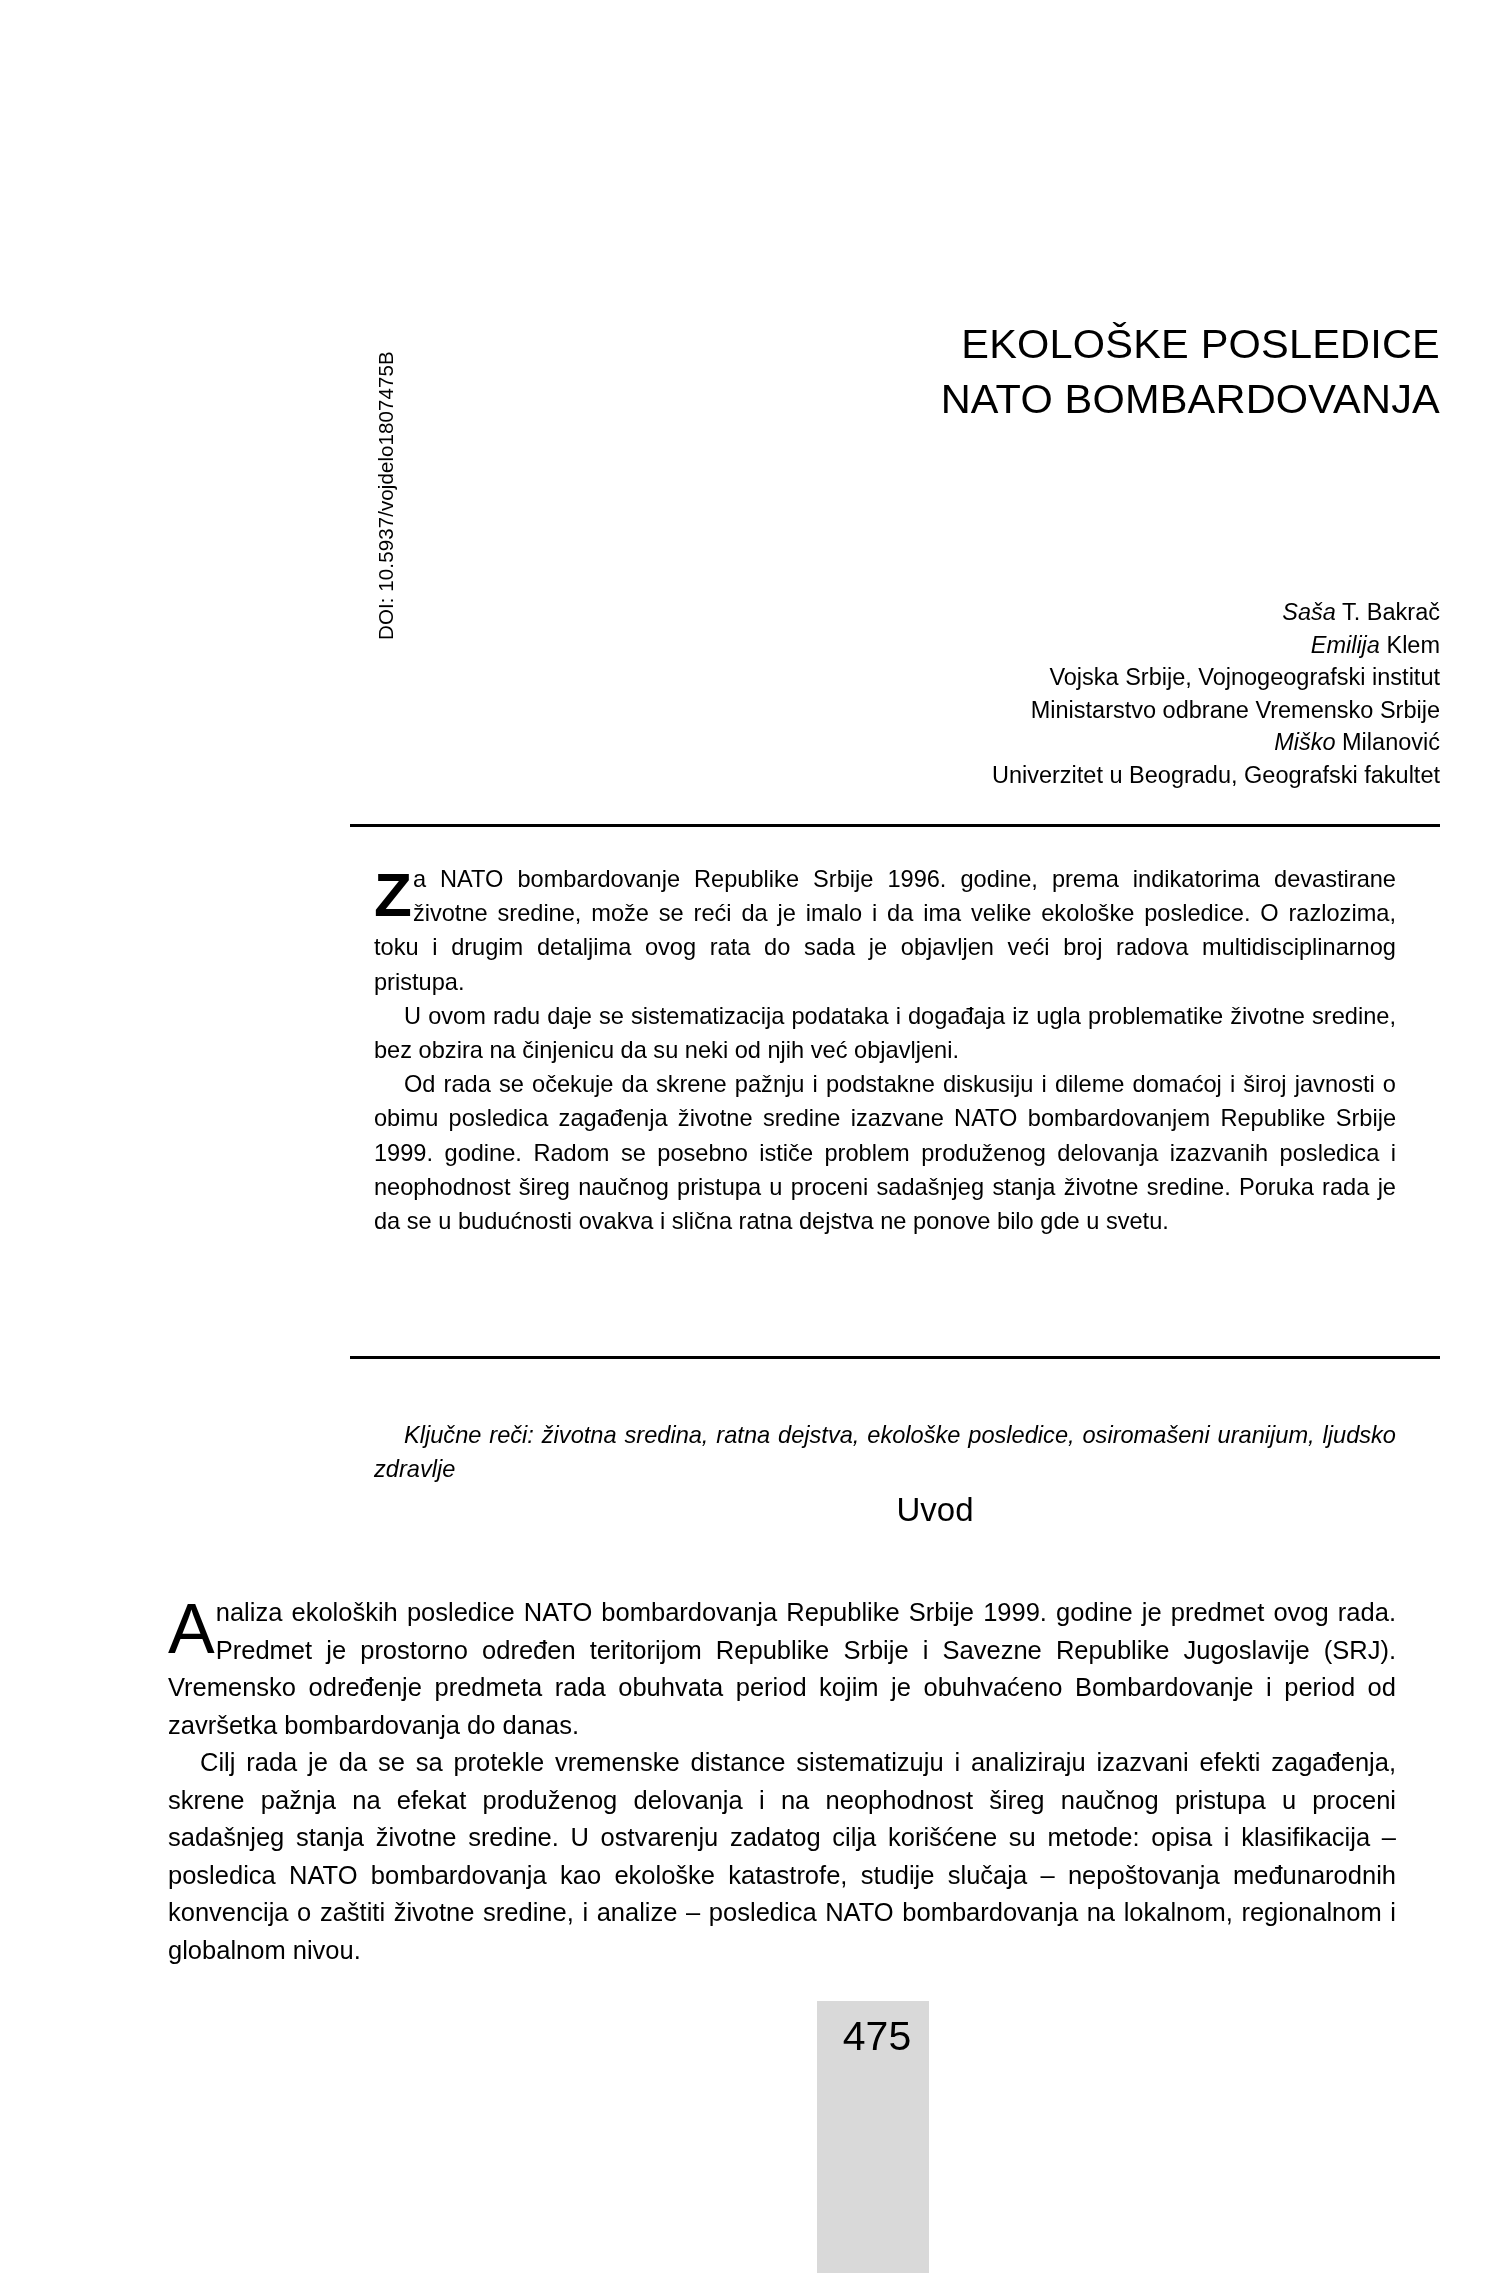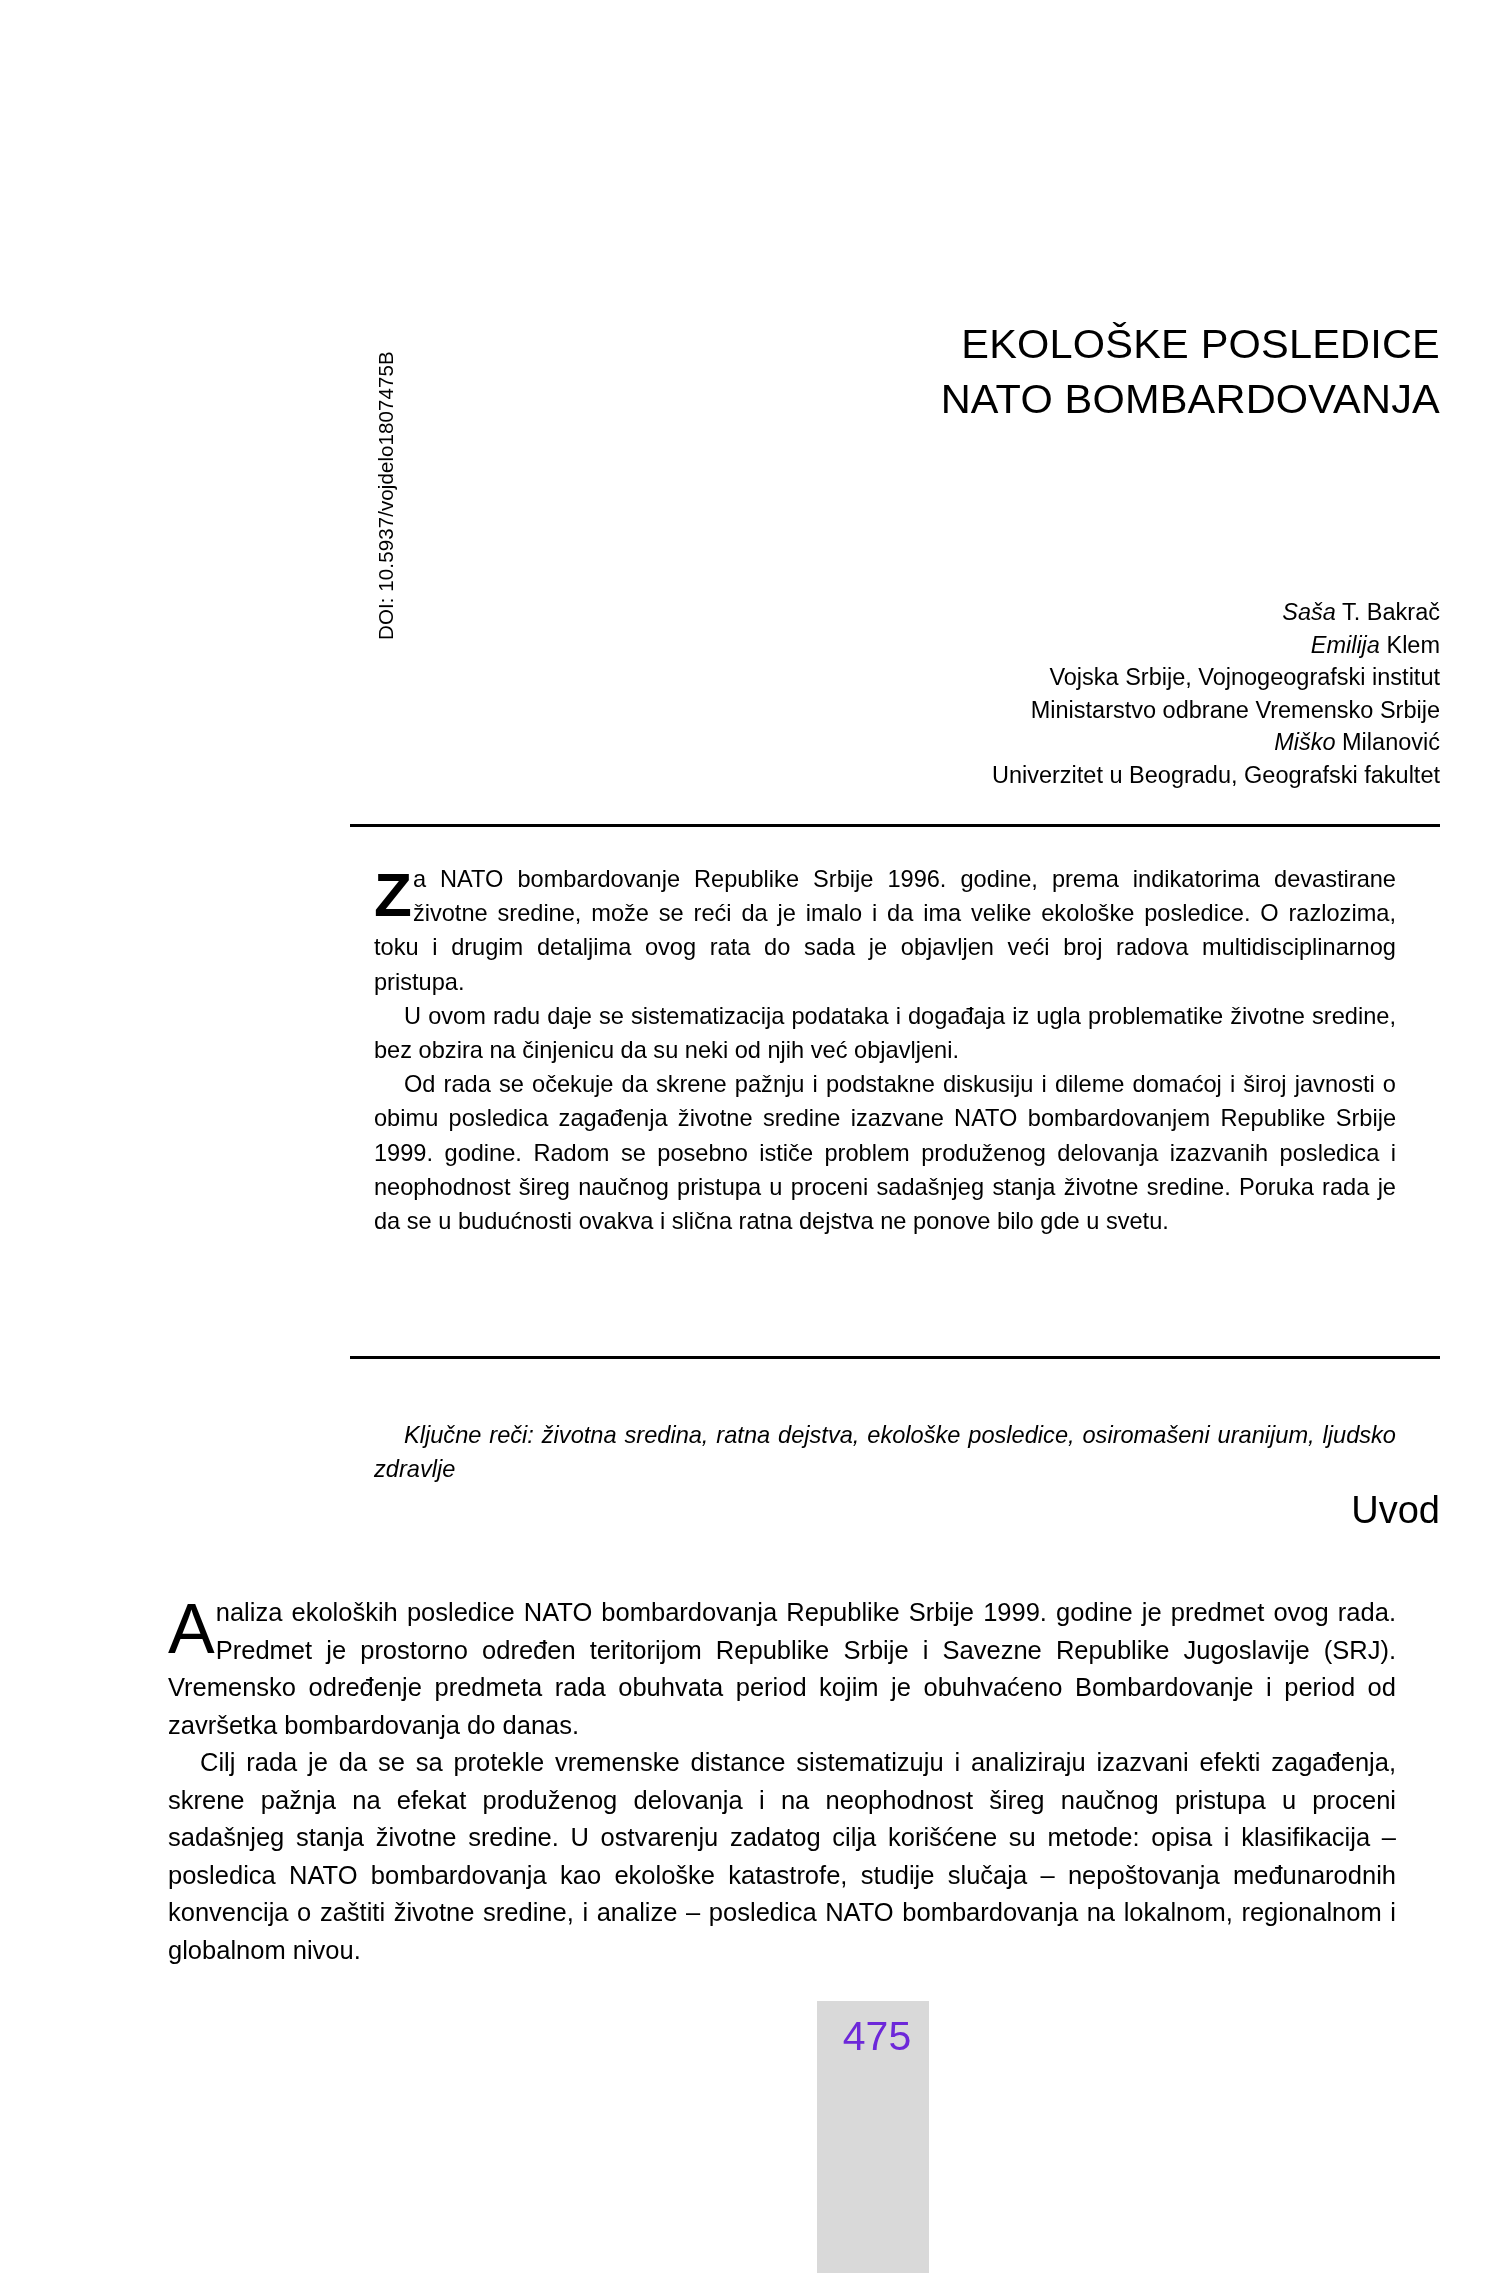--- a/index.html
+++ b/index.html
@@ -115,22 +115,22 @@
     margin-top: 34px;
   }
   .keywords .kw-italic { font-style: italic; }
 
   
   .section-heading {
     position: absolute;
     left: 430px;
     top: 1487px;
     width: 1010px;
-    text-align: right;
-    font-size: 38px;
+    text-align: center;
+    font-size: 33px;
     line-height: 46px;
     font-weight: 400;
   }
 
   
   .body-text {
     position: absolute;
     left: 168px;
     top: 1594px;
     width: 1228px;
@@ -158,21 +158,21 @@
     background: #d9d9d9;
   }
   .footer-pageno {
     position: absolute;
     left: 817px;
     top: 2011px;
     width: 120px;
     text-align: center;
     font-size: 41px;
     line-height: 50px;
-    color: #6d28d9;
+    color: #000000;
   }
 </style>
 </head>
 <body>
 
 <div class="page">
 
   <div class="doi-wrap">
     <div class="doi-text">DOI: 10.5937/vojdelo1807475B</div>
   </div>

